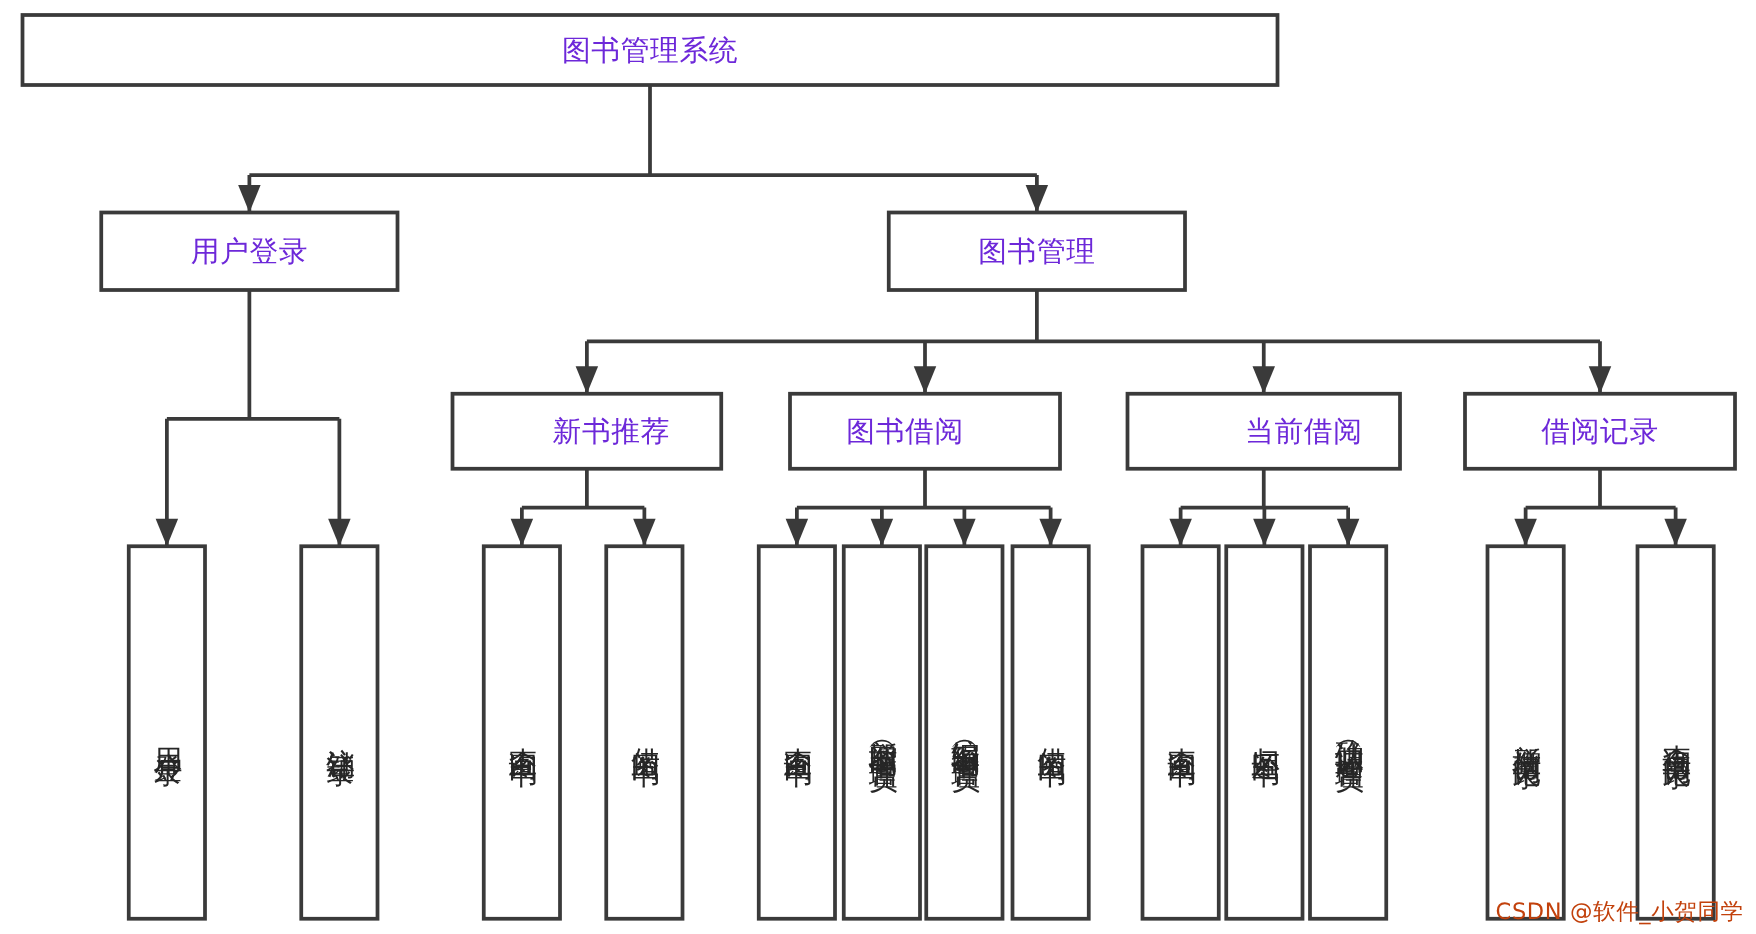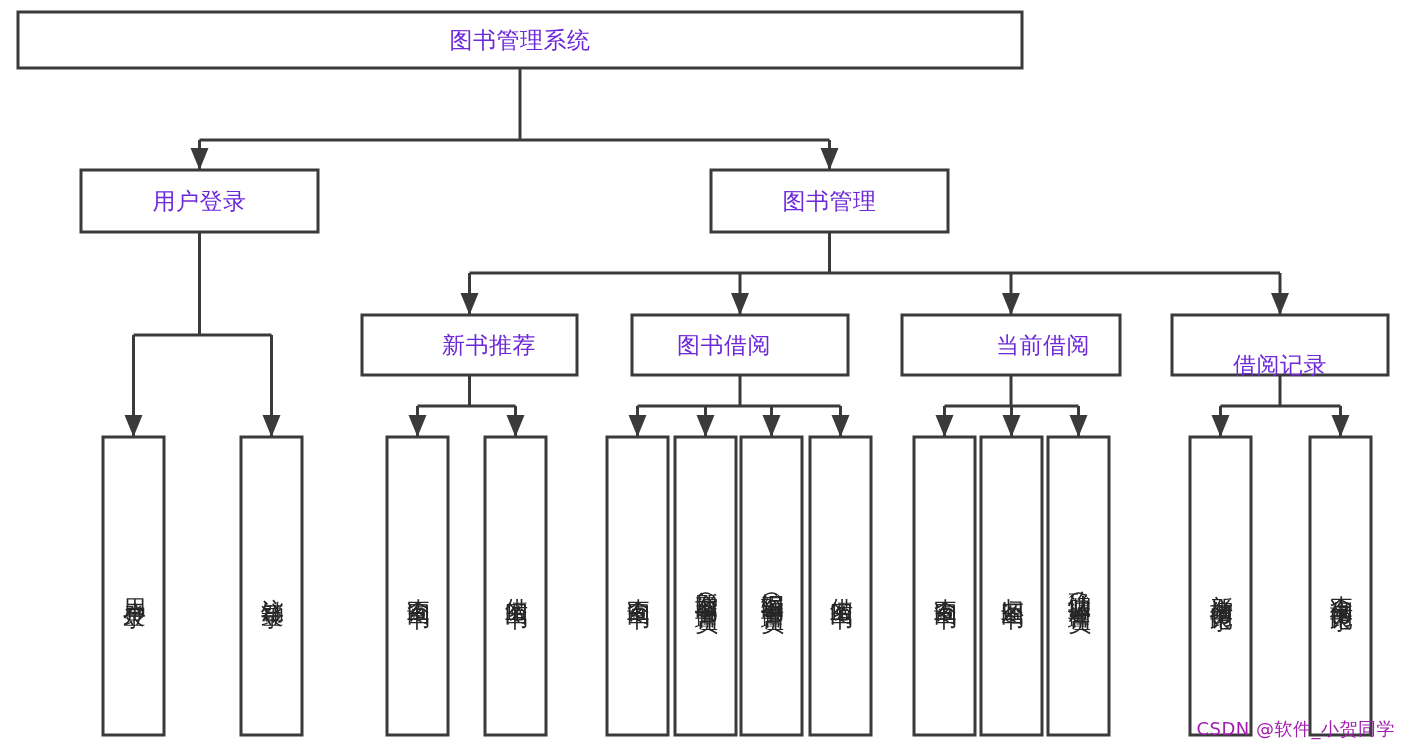--- a/index.html
+++ b/index.html
@@ -65,21 +65,21 @@
     letter-spacing: 3px;
     line-height: 1;
     white-space: nowrap;
     text-rendering: geometricPrecision;
   }
   .watermark {
     position: absolute;
     right: 10px;
     bottom: 6px;
     font-size: 18px;
-    color: #a21caf;
+    color: #c2410c;
     letter-spacing: 0.5px;
     white-space: nowrap;
     pointer-events: none;
   }
 </style>
 </head>
 <body>
 
 <div id="diagram-root">
 
@@ -162,21 +162,21 @@
       </g>
   </svg>
 
   <div id="label-layer">
       <div class="node-label-h" style="left: 18px; top: 12px; width: 1004px; height: 56px;">图书管理系统</div>
       <div class="node-label-h" style="left: 81px; top: 170px; width: 237px; height: 62px;">用户登录</div>
       <div class="node-label-h" style="left: 711px; top: 170px; width: 237px; height: 62px;">图书管理</div>
       <div class="node-label-h" style="left: 362px; top: 315px; width: 254px; height: 60px;">新书推荐</div>
       <div class="node-label-h" style="left: 632px; top: 315px; width: 184px; height: 60px;">图书借阅</div>
       <div class="node-label-h" style="left: 902px; top: 315px; width: 218px; height: 60px; padding-left: 32px;">当前借阅</div>
-      <div class="node-label-h" style="left: 1172px; top: 315px; width: 216px; height: 60px; margin-top: 20px;">借阅记录</div>
+      <div class="node-label-h" style="left: 1172px; top: 315px; width: 216px; height: 60px;">借阅记录</div>
       <div class="node-label-v" style="left: 103px; top: 437px; width: 61px; height: 298px;">用户登录</div>
       <div class="node-label-v" style="left: 241px; top: 437px; width: 61px; height: 298px;">注销登录</div>
       <div class="node-label-v" style="left: 387px; top: 437px; width: 61px; height: 298px;">查询图书</div>
       <div class="node-label-v" style="left: 485px; top: 437px; width: 61px; height: 298px;">借阅图书</div>
       <div class="node-label-v" style="left: 607px; top: 437px; width: 61px; height: 298px;">查询图书</div>
       <div class="node-label-v" style="left: 675px; top: 437px; width: 61px; height: 298px;">新增图书（管理员）</div>
       <div class="node-label-v" style="left: 741px; top: 437px; width: 61px; height: 298px;">编辑图书（管理员）</div>
       <div class="node-label-v" style="left: 810px; top: 437px; width: 61px; height: 298px;">借阅图书</div>
       <div class="node-label-v" style="left: 914px; top: 437px; width: 61px; height: 298px;">查询图书</div>
       <div class="node-label-v" style="left: 981px; top: 437px; width: 61px; height: 298px;">归还图书</div>

